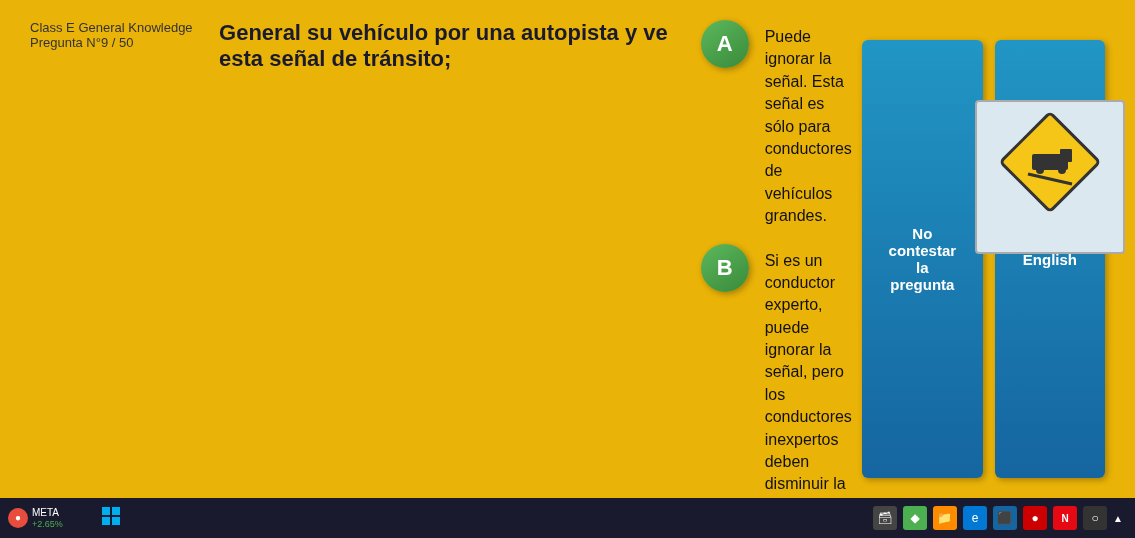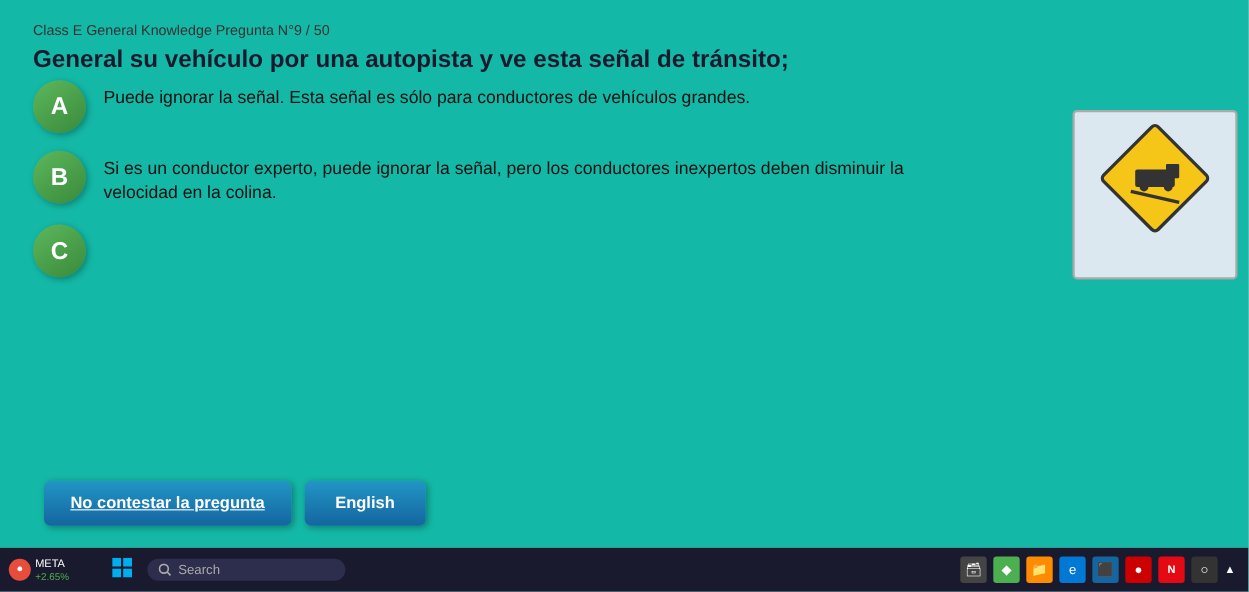--- a/index.html
+++ b/index.html
@@ -31,24 +31,24 @@
       border-radius: 2px;
     }
 
     
     .main-content {
       position: absolute;
       top: 0;
       left: 0;
       right: 0;
       bottom: 40px;
-      background: #14b8a6;
+      background: #eab308;
       padding: 20px 30px 20px 30px;
       display: flex;
-      flex-direction: column;
+      flex-direction: row;
     }
 
     .question-meta {
       font-size: 13px;
       color: #333;
       margin-bottom: 6px;
     }
 
     .question-title {
       font-size: 22px;
@@ -115,21 +115,20 @@
     .btn-skip {
       background: linear-gradient(to bottom, #2196c4, #1565a0);
       color: white;
       border: none;
       padding: 12px 24px;
       font-size: 15px;
       font-weight: bold;
       border-radius: 6px;
       cursor: pointer;
       box-shadow: 2px 2px 6px rgba(0,0,0,0.3);
-      text-decoration: underline;
     }
 
     .btn-english {
       background: linear-gradient(to bottom, #2196c4, #1565a0);
       color: white;
       border: none;
       padding: 12px 28px;
       font-size: 15px;
       font-weight: bold;
       border-radius: 6px;
@@ -338,27 +337,20 @@
 
   <button class="win-btn">
     <svg width="18" height="18" viewBox="0 0 18 18">
       <rect x="0" y="0" width="8" height="8" fill="#00adef"></rect>
       <rect x="10" y="0" width="8" height="8" fill="#00adef"></rect>
       <rect x="0" y="10" width="8" height="8" fill="#00adef"></rect>
       <rect x="10" y="10" width="8" height="8" fill="#00adef"></rect>
     </svg>
   </button>
 
-  <div class="search-box">
-    <svg width="12" height="12" viewBox="0 0 12 12">
-      <circle cx="5" cy="5" r="4" fill="none" stroke="#aaa" stroke-width="1.5"></circle>
-      <line x1="8" y1="8" x2="11" y2="11" stroke="#aaa" stroke-width="1.5"></line>
-    </svg>
-    <input type="text" placeholder="Search" style="">
-  </div>
 
   <div class="taskbar-icons">
     <div class="taskbar-icon" style="background:#444;">
       <span>🗃</span>
     </div>
     <div class="taskbar-icon" style="background:#4CAF50;">
       <span>◆</span>
     </div>
     <div class="taskbar-icon" style="background:#ff8c00;">
       <span>📁</span>

